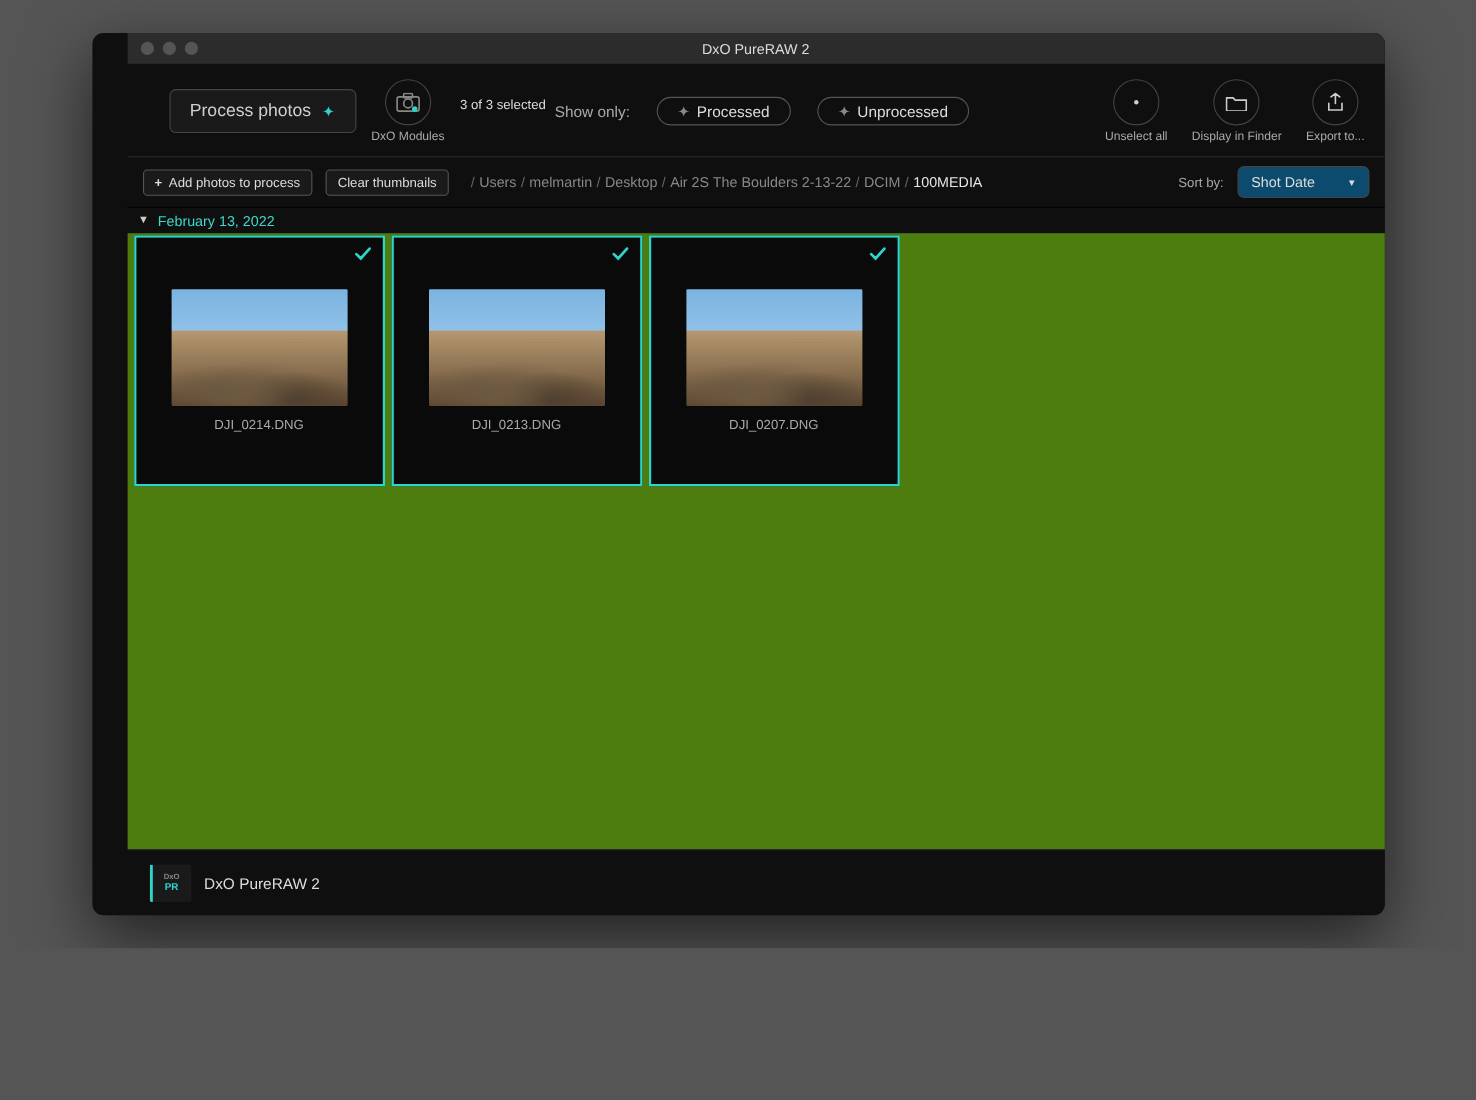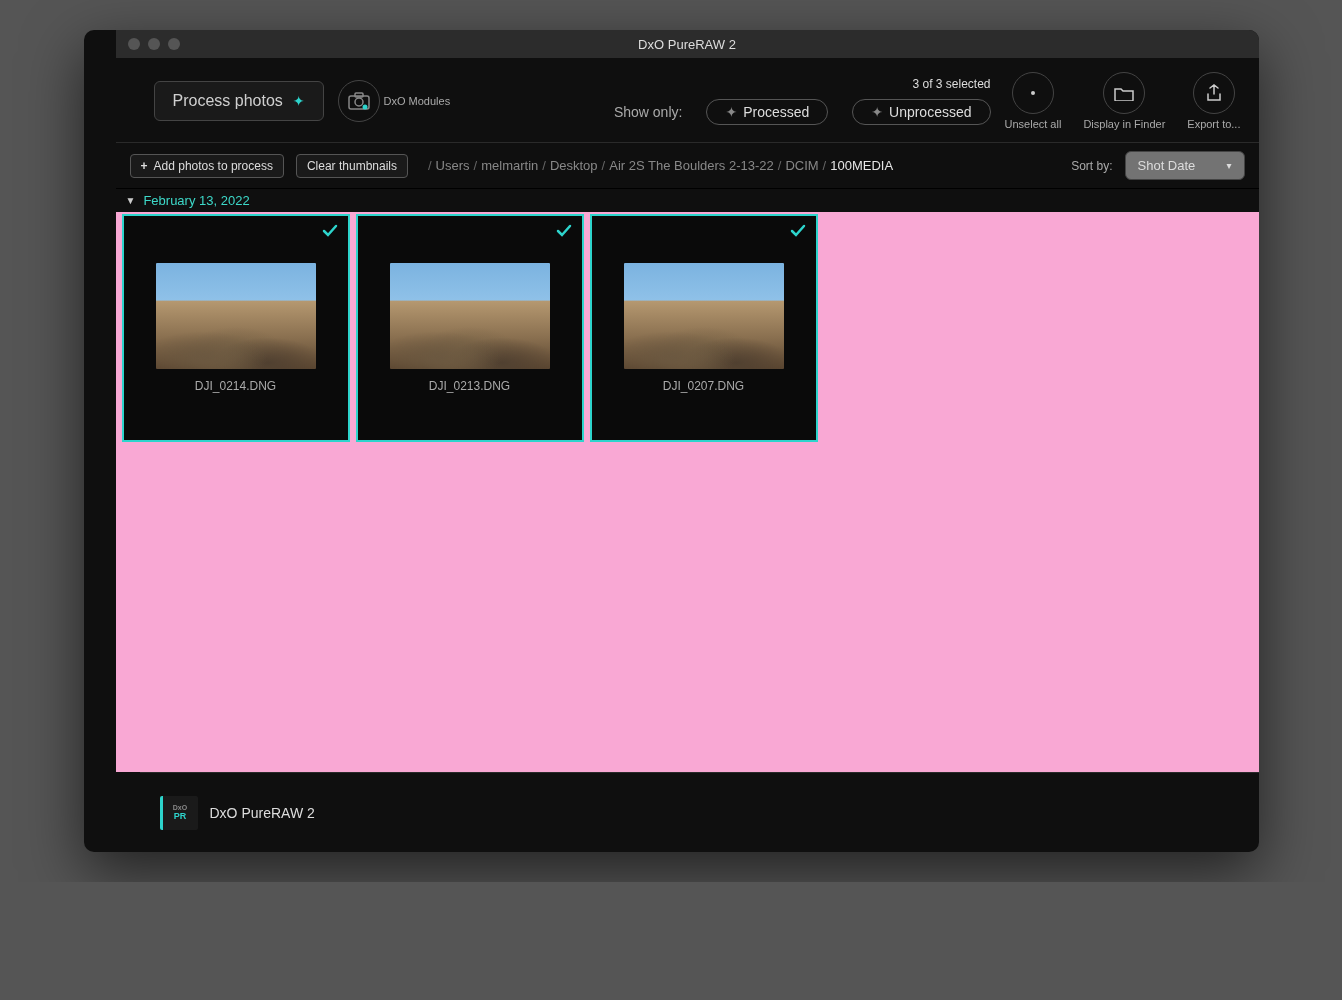--- a/index.html
+++ b/index.html
@@ -5,49 +5,49 @@
 * { margin: 0; padding: 0; box-sizing: border-box; font-family: -apple-system, "Helvetica Neue", Arial, sans-serif; }
 body { background: #555; display: flex; align-items: flex-start; justify-content: center; padding: 30px; }
 .window { width: 1175px; background: #0f0f0f; border-radius: 10px; overflow: hidden; box-shadow: 0 20px 60px rgba(0,0,0,0.6); padding-left: 32px; }
 .titlebar { height: 28px; background: #2c2c2c; display: flex; align-items: center; position: relative; }
 .traffic { display: flex; gap: 8px; padding-left: 12px; }
 .dot { width: 12px; height: 12px; border-radius: 50%; background: #555; }
 .title { position: absolute; left: 50%; transform: translateX(-50%); color: #ddd; font-size: 13px; font-weight: 500; }
 .toolbar { display: flex; align-items: center; padding: 14px 18px 12px; border-bottom: 1px solid #2a2a2a; gap: 14px; }
 .process-btn { display: flex; align-items: center; gap: 10px; border: 1px solid #444; background: #1a1a1a; color: #d0d0d0; padding: 10px 18px; border-radius: 6px; font-size: 16px; cursor: pointer; margin-left: 20px; }
 .spark { color: #2dd4cc; font-size: 14px; }
-.modules { display: flex; flex-direction: row; align-items: center; gap: 4px; cursor: pointer; }
+.modules { display: flex; flex-direction: column; align-items: center; gap: 4px; cursor: pointer; }
 .mod-circle { width: 42px; height: 42px; border: 1px solid #444; border-radius: 50%; display: flex; align-items: center; justify-content: center; color: #aaa; }
 .mod-label { color: #aaa; font-size: 11px; }
-.center-area { flex: 1; display: flex; flex-direction: column; align-items: flex-end; gap: 8px; }
+.center-area { flex: 1; display: flex; align-items: flex-start; gap: 8px; }
 .selcount { color: #ddd; font-size: 12px; }
 .filter-row { display: flex; align-items: center; gap: 24px; }
 .show-label { color: #aaa; font-size: 14px; }
 .pill { display: flex; align-items: center; gap: 6px; border: 1px solid #555; background: transparent; color: #ddd; padding: 4px 18px; border-radius: 14px; font-size: 14px; cursor: pointer; }
 .right-actions { display: flex; gap: 22px; }
 .action { display: flex; flex-direction: column; align-items: center; gap: 4px; cursor: pointer; justify-content: space-between; }
 .action-circle { width: 42px; height: 42px; border: 1px solid #444; border-radius: 50%; display: flex; align-items: center; justify-content: center; color: #ccc; }
 .action-label { color: #aaa; font-size: 11px; }
 .subbar { display: flex; align-items: center; padding: 8px 14px; gap: 12px; border-bottom: 1px solid #000; }
 .small-btn { display: flex; align-items: center; gap: 6px; border: 1px solid #555; background: #1a1a1a; color: #ddd; padding: 4px 10px; border-radius: 4px; font-size: 12px; cursor: pointer; }
 .breadcrumb { flex: 1; color: #888; font-size: 13px; display: flex; gap: 4px; flex-wrap: wrap; padding-left: 8px; }
 .crumb { color: #888; cursor: pointer; }
 .crumb.last { color: #e5e5e5; font-weight: 500; }
 .sep { color: #666; }
 .sort-label { color: #aaa; font-size: 12px; }
-.sort-select { display: flex; align-items: center; justify-content: space-between; border: 1px solid #444; background: #737373; color: #ddd; padding: 6px 12px; border-radius: 6px; font-size: 13px; cursor: pointer; width: 120px; }
+.sort-select { display: flex; align-items: center; justify-content: space-between; border: 1px solid #444; background: #0c4a6e; color: #ddd; padding: 6px 12px; border-radius: 6px; font-size: 13px; cursor: pointer; width: 120px; }
 .date-header { display: flex; align-items: center; gap: 8px; padding: 4px 10px; color: #3dd9c9; font-size: 13px; cursor: pointer; }
 .tri { color: #ccc; font-size: 10px; }
-.grid { background: #f9a8d4; min-height: 560px; padding: 2px 6px; display: flex; gap: 6px; align-items: flex-start; }
+.grid { background: #4d7c0f; min-height: 560px; padding: 2px 6px; display: flex; gap: 6px; align-items: flex-start; }
 .thumb { width: 228px; height: 228px; border: 2px solid #2dd4cc; background: #0a0a0a; position: relative; display: flex; flex-direction: column; align-items: center; justify-content: center; cursor: pointer; }
 .check { position: absolute; top: 8px; right: 10px; color: #2dd4cc; }
 .photo { width: 160px; height: 106px; background: linear-gradient(to bottom, #7bb3e0 0%, #8fc1e8 35%, #b59870 36%, #8a7050 70%, #5a4530 100%); border-radius: 1px; position: relative; overflow: hidden; }
 .photo::after { content: ""; position: absolute; bottom: 0; left: 0; right: 0; height: 55%; background: radial-gradient(ellipse at 30% 80%, #6b5840 0%, transparent 40%), radial-gradient(ellipse at 70% 90%, #504030 0%, transparent 35%), radial-gradient(ellipse at 50% 75%, #7a6548 0%, transparent 45%); }
 .fname { color: #aaa; font-size: 12px; margin-top: 10px; }
-.statusbar { height: 80px; border-top: 1px solid #2a2a2a; display: flex; align-items: center; padding: 0 20px; gap: 12px; margin-left: 24px; }
+.statusbar { height: 60px; border-top: 1px solid #2a2a2a; display: flex; align-items: center; padding: 0 20px; gap: 12px; }
 .app-icon { width: 38px; height: 34px; background: #1a1a1a; border-left: 3px solid #2dd4cc; display: flex; flex-direction: column; align-items: center; justify-content: center; color: #2dd4cc; font-size: 9px; font-weight: bold; border-radius: 2px; }
 .app-icon .top { color: #888; font-size: 7px; }
 .app-name { color: #ddd; font-size: 14px; }
 svg { display: block; }
 </style>
 </head>
 <body>
 
 <div class="window">
 

